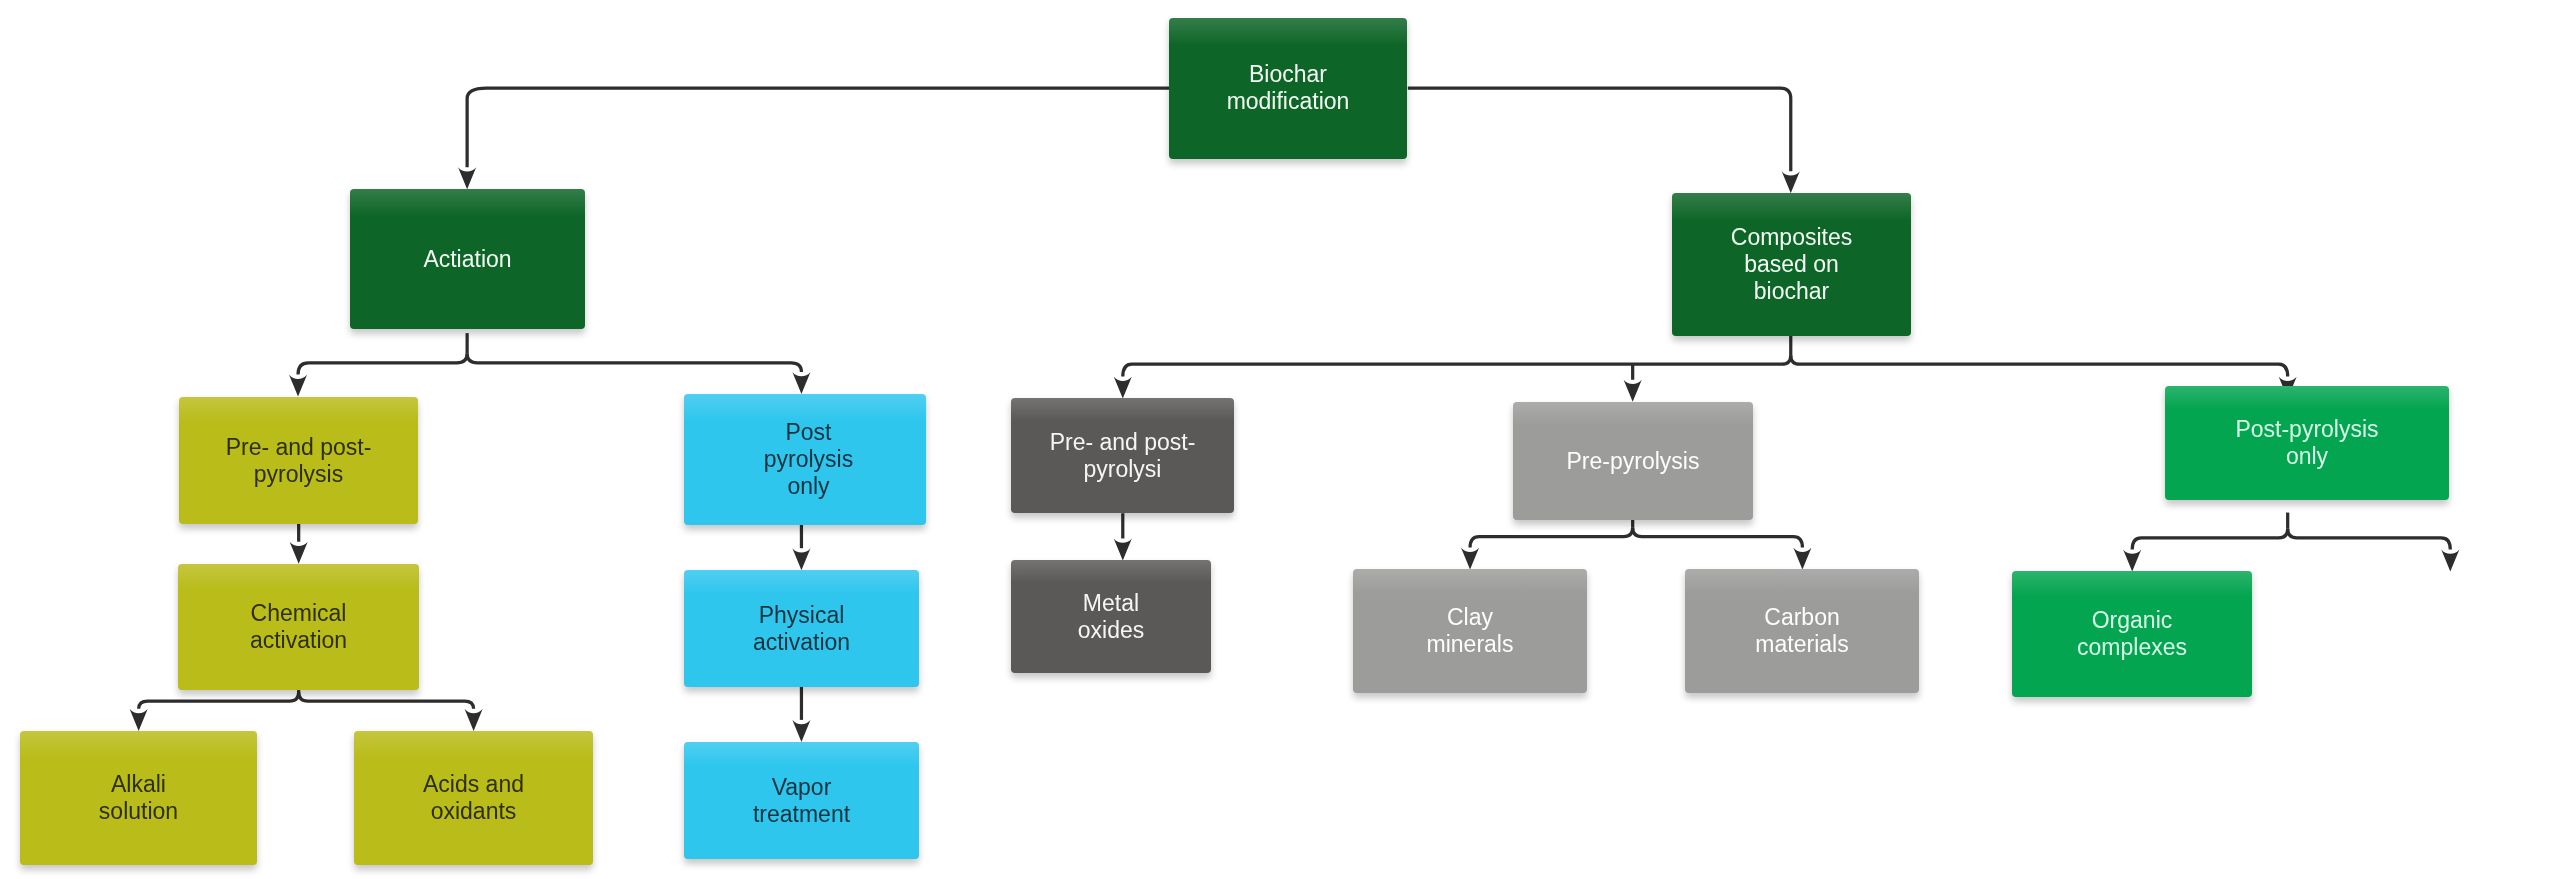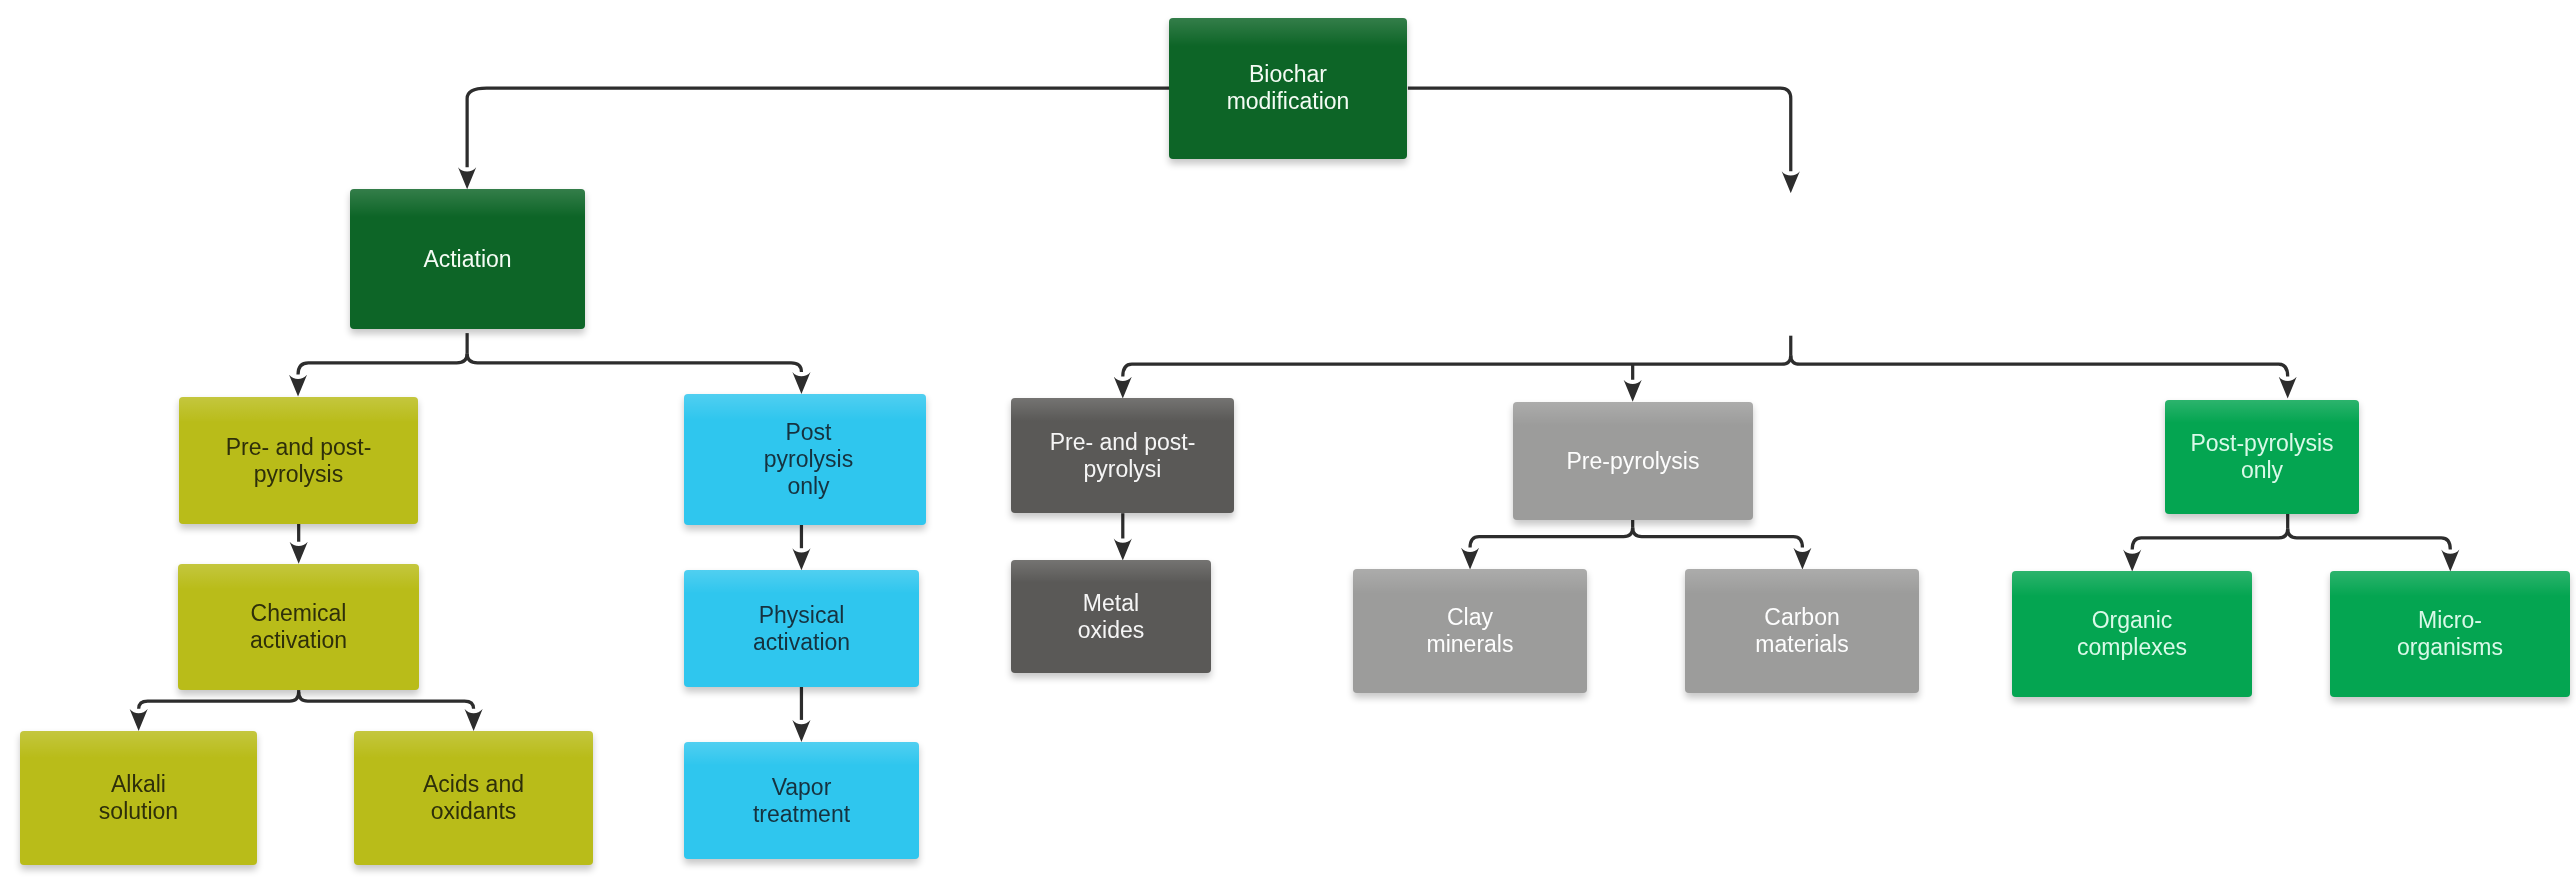--- a/index.html
+++ b/index.html
@@ -85,20 +85,23 @@
       <path d="M 3531 816 Q 3531 830 3517 830 H 3305 Q 3291 830 3291 848" marker-end="url(#arrow)"></path>
       <path d="M 3531 816 Q 3531 830 3545 830 H 3768 Q 3782 830 3782 848" marker-end="url(#arrow)"></path>
     </g>
   </svg>
 
   <div class="node dark_green" style="left:1169px; top:17.5px;  width:238px; height:141px;">Biochar
 modification</div>
 
   <div class="node dark_green" style="left:350px;  top:189px; width:235px; height:140px;">Actiation</div>
 
+  <div class="node dark_green" style="left:1672px; top:193px; width:239px; height:143px;">Composites
+based on
+biochar</div>
 
   <div class="node olive" style="left:179px;  top:397px;  width:239px; height:127px;">Pre- and post-
 pyrolysis</div>
 
   <div class="node olive" style="left:178px;  top:564px;  width:241px; height:126px;">Chemical
 activation</div>
 
   <div class="node olive" style="left:20px;   top:731px; width:237px; height:134px;">Alkali
 solution</div>
 
@@ -122,23 +125,21 @@
 oxides</div>
 
   <div class="node gray" style="left:1513px; top:402px; width:240px; height:118px;">Pre-pyrolysis</div>
 
   <div class="node gray" style="left:1353px; top:569px; width:234px; height:124px;">Clay
 minerals</div>
 
   <div class="node gray" style="left:1685px; top:569px; width:234px; height:124px;">Carbon
 materials</div>
 
-  <div class="node green" style="left:2165px; top:400px; width:194px; height:114px;">Post-pyrolysis
+  <div class="node green" style="left:2165px; top:386px; width:284px; height:114px;">Post-pyrolysis
 only</div>
 
   <div class="node green" style="left:2012px; top:571px; width:240px; height:126px;">Organic
 complexes</div>
 
-  <div class="node green" style="left:2330px; top:571px; width:240px; height:126px;">Micro-
-organisms</div>
 
 </div>
 
 
 </body></html>

